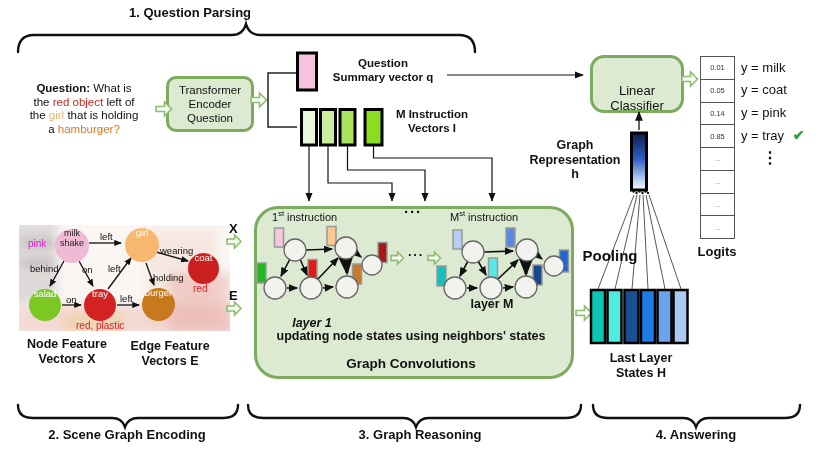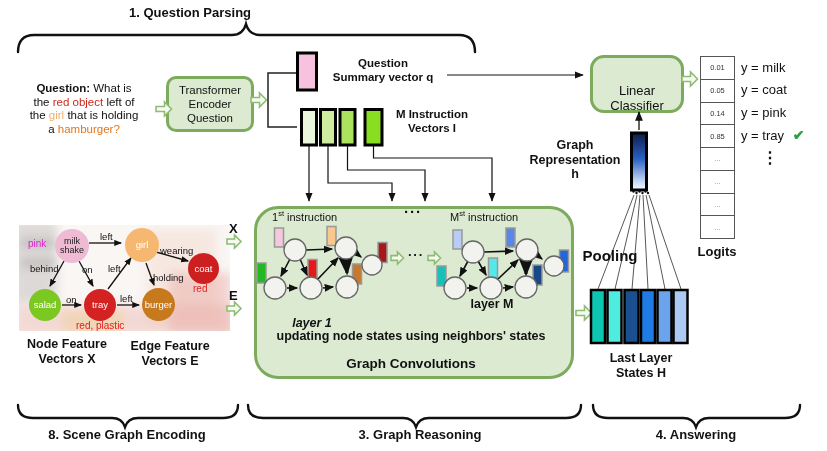--- a/index.html
+++ b/index.html
@@ -9,21 +9,21 @@
   .b{font-weight:700;}
   .ctr{text-align:center;}
   .box{position:absolute;border:3px solid #7cab5e;background:#dcead2;border-radius:10px;
        display:flex;align-items:center;justify-content:center;z-index:1;}
   .boxtxt{font-size:11.5px;line-height:14px;text-align:center;font-weight:400;}
   .txt{position:absolute;z-index:5;}
   svg.lay{position:absolute;left:0;top:0;z-index:4;pointer-events:none;}
   .photo{position:absolute;left:19px;top:225px;width:211px;height:106px;background:#f3ece9;
          overflow:hidden;z-index:1;}
   .blob{position:absolute;filter:blur(5px);}
-  .node{position:absolute;border-radius:50%;display:flex;align-items:center;justify-content:center;
+  .node{position:absolute;border-radius:50%;display:flex;align-items:flex-start;justify-content:center;
         z-index:5;color:#fff;font-size:9.5px;line-height:9.5px;text-align:center;}
   .elabel{position:absolute;z-index:5;font-size:9.5px;color:#111;}
   .attr{position:absolute;z-index:5;font-size:10px;}
   .logits{position:absolute;left:700px;top:56px;width:33px;height:181px;border:1.4px solid #555;
           display:flex;flex-direction:column;z-index:5;background:#fff;}
   .lcell{flex:1;border-bottom:1px solid #555;display:flex;align-items:center;justify-content:center;
          font-size:7.5px;color:#333;}
   .lcell:last-child{border-bottom:none;}
   .ans{position:absolute;left:741px;font-size:13px;z-index:5;white-space:nowrap;}
   sup{font-size:7.5px;}
@@ -328,17 +328,17 @@
     <div>Graph</div>
     <div>Representation</div>
     <div>h</div>
   </div>
   <div class="txt b ctr" style="left:575px;top:247px;width:70px;font-size:15px;">Pooling</div>
   <div class="txt b ctr" style="left:596px;top:351px;width:90px;font-size:12.5px;line-height:15px;text-align:center;">
     <div>Last Layer</div>
     <div>States H</div>
   </div>
 
-  <div class="txt b ctr" style="left:27px;top:427px;width:200px;font-size:13px;">8. Scene Graph Encoding</div>
+  <div class="txt b ctr" style="left:27px;top:427px;width:200px;font-size:13px;">2. Scene Graph Encoding</div>
   <div class="txt b ctr" style="left:320px;top:427px;width:200px;font-size:13px;">3. Graph Reasoning</div>
   <div class="txt b ctr" style="left:596px;top:427px;width:200px;font-size:13px;">4. Answering</div>
 
 </div>
 
 </body></html>

